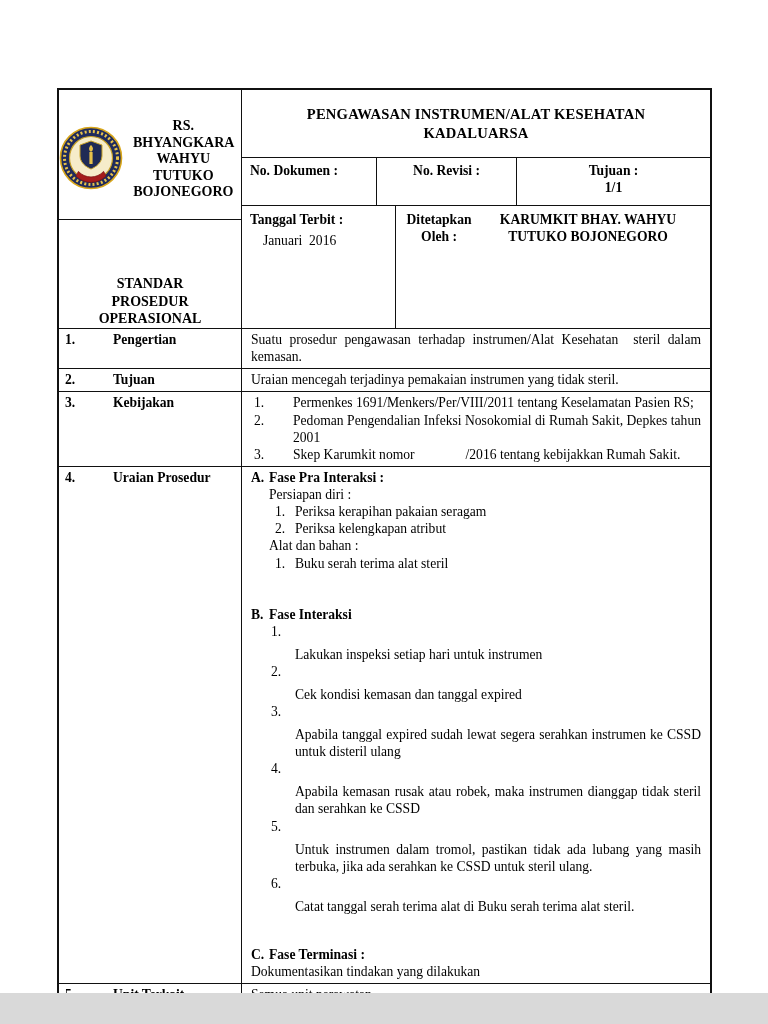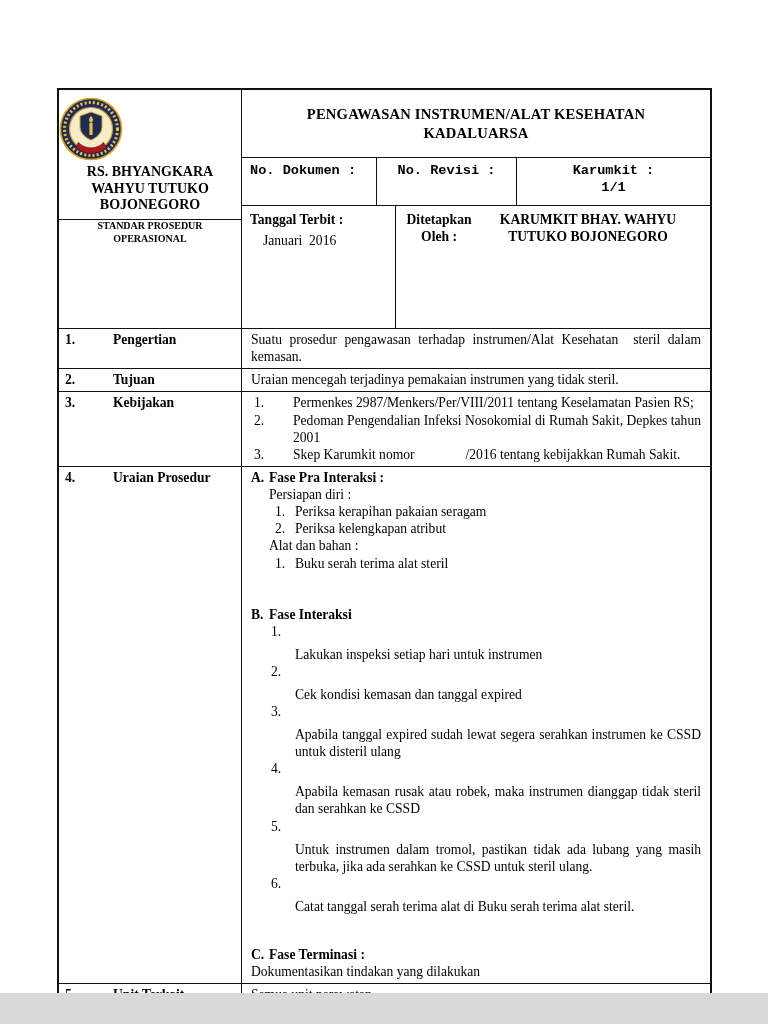--- a/index.html
+++ b/index.html
@@ -4,28 +4,28 @@
 <style>
   * { margin:0; padding:0; box-sizing:border-box; }
   html,body { background:#ffffff; }
   body { font-family:"Liberation Serif", serif; color:#000; }
   .viewer { position:relative; width:768px; height:1024px; margin:0 auto; background:#ffffff; overflow:hidden; }
   .gutter { position:absolute; left:0; bottom:0; width:768px; height:31px; background:#d9d9d9; }
   .doc { position:absolute; left:57px; top:88px; width:655px; background:#fff;
          border:2px solid #111; font-size:13.6px; line-height:1.26; }
   .header { display:flex; }
   .header-left { width:183px; border-right:1.5px solid #111; display:flex; flex-direction:column; }
-  .org-cell { height:130px; border-bottom:1.5px solid #111; display:flex; flex-direction:column; padding-top:7px; }
+  .org-cell { height:130px; border-bottom:1.5px solid #111; display:flex; flex-direction:row; align-items:center; padding-top:7px; }
   .org-name { font-weight:bold; text-align:center; font-size:14px; line-height:1.18; margin-top:3px; padding:0 10px; }
-  .sop-cell { flex:1; display:flex; align-items:flex-start; justify-content:center; text-align:center;
-              font-weight:bold; font-size:10px; padding:0 20px; }
+  .sop-cell { flex:1; display:flex; align-items:flex-end; justify-content:center; text-align:center;
+              font-weight:bold; font-size:14px; padding:0 20px; }
   .header-right { flex:1; display:flex; flex-direction:column; }
   .title-cell { height:68px; border-bottom:1.5px solid #111; display:flex; align-items:center; justify-content:center;
                 text-align:center; font-weight:bold; font-size:14.6px; letter-spacing:.2px; padding:0 58px; }
-  .meta-row { display:flex; height:48px; border-bottom:1.5px solid #111;font-family:Liberation Mono, monospace; }
+  .meta-row { display:flex; height:48px; border-bottom:1.5px solid #111; }
   .meta-cell { padding:4px 8px; font-weight:bold; }
   .meta-dok { width:135px; border-right:1.5px solid #111; }
   .meta-rev { width:140px; border-right:1.5px solid #111; text-align:center; }
   .meta-hal { flex:1; text-align:center; }
   .bottom-row { display:flex; height:122px; }
   .tanggal-cell { width:154px; border-right:1.5px solid #111; padding:5px 8px; }
   .tanggal-label { font-weight:bold; }
   .tanggal-val { margin-top:4px; padding-left:13px; }
   .ditetapkan-cell { flex:1; display:flex; text-align:center; padding:5px 8px 2px; }
   .b { font-weight:bold; }
@@ -86,21 +86,21 @@
         <div class="title-cell">PENGAWASAN INSTRUMEN/ALAT KESEHATAN KADALUARSA</div>
 
         <div class="meta-row">
           <div class="meta-cell meta-dok">
             <span>No. Dokumen :</span>
           </div>
           <div class="meta-cell meta-rev">
             <span>No. Revisi :</span>
           </div>
           <div class="meta-cell meta-hal">
-            <div>Karumkit :</div>
+            <div>Tujuan :</div>
             <div>1/1</div>
           </div>
         </div>
 
         <div class="bottom-row">
           <div class="tanggal-cell">
             <div class="tanggal-label">Tanggal Terbit :</div>
             <div class="tanggal-val">Januari&nbsp; 2016</div>
           </div>
           <div class="ditetapkan-cell">
@@ -128,21 +128,21 @@
     </div>
 
     <div class="row">
       <div class="row-left">
         <span class="row-no">3.</span>
         <span class="row-lbl">Kebijakan</span>
       </div>
       <div class="row-content keb-list">
         <div class="li">
           <span class="no">1.</span>
-          <span class="txt">Permenkes 2987/Menkers/Per/VIII/2011 tentang Keselamatan Pasien RS;</span>
+          <span class="txt">Permenkes 1691/Menkers/Per/VIII/2011 tentang Keselamatan Pasien RS;</span>
         </div>
         <div class="li">
           <span class="no">2.</span>
           <span class="txt">Pedoman Pengendalian Infeksi Nosokomial di Rumah Sakit, Depkes tahun 2001</span>
         </div>
         <div class="li">
           <span class="no">3.</span>
           <span class="txt">Skep Karumkit nomor&nbsp;&nbsp;&nbsp;&nbsp;&nbsp;&nbsp;&nbsp;&nbsp;&nbsp;&nbsp;&nbsp;&nbsp;&nbsp;&nbsp; /2016 tentang kebijakkan Rumah Sakit.</span>
         </div>
       </div>

